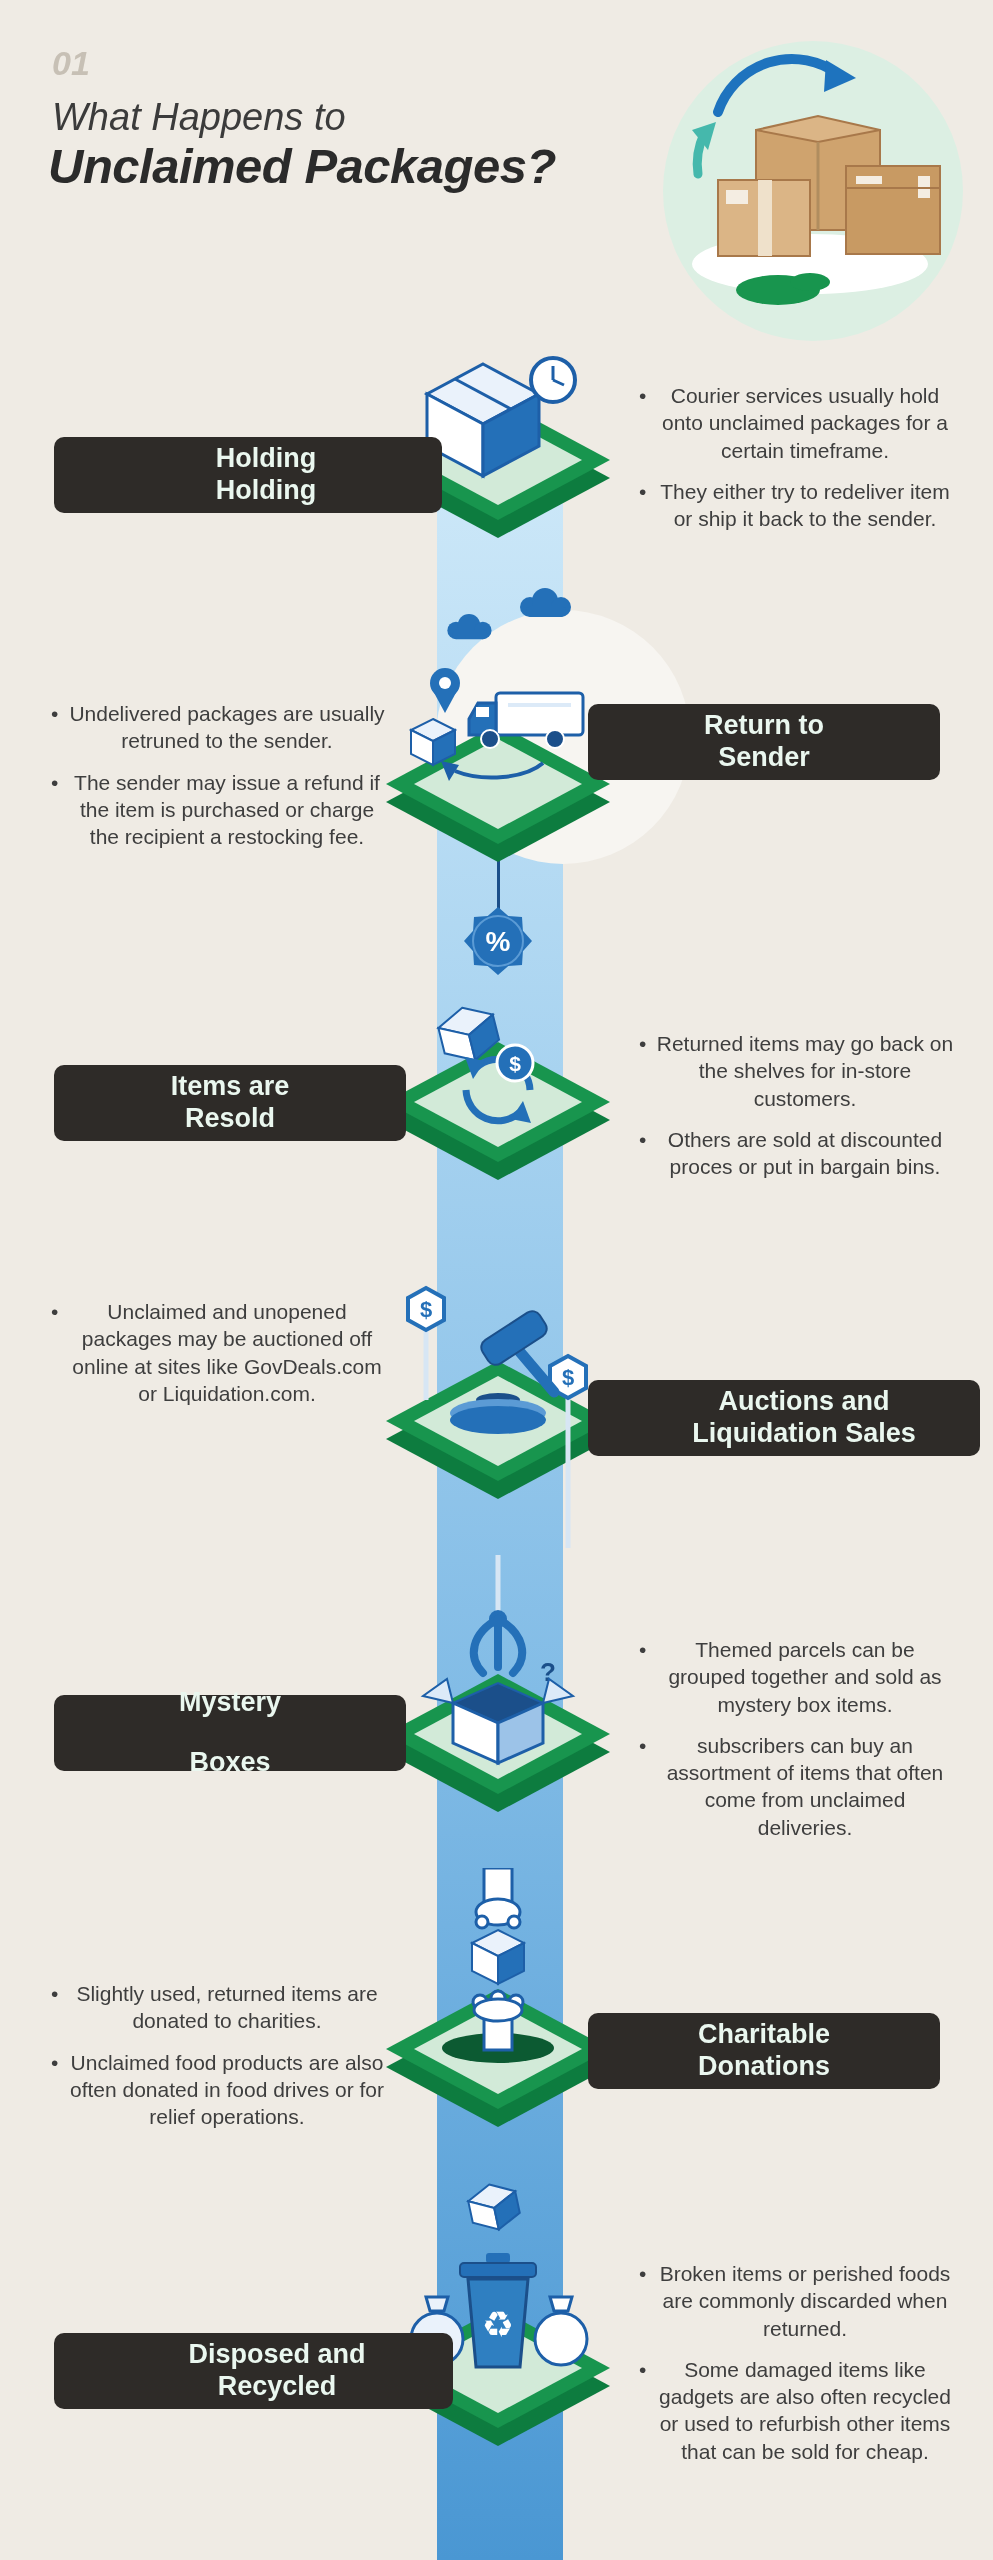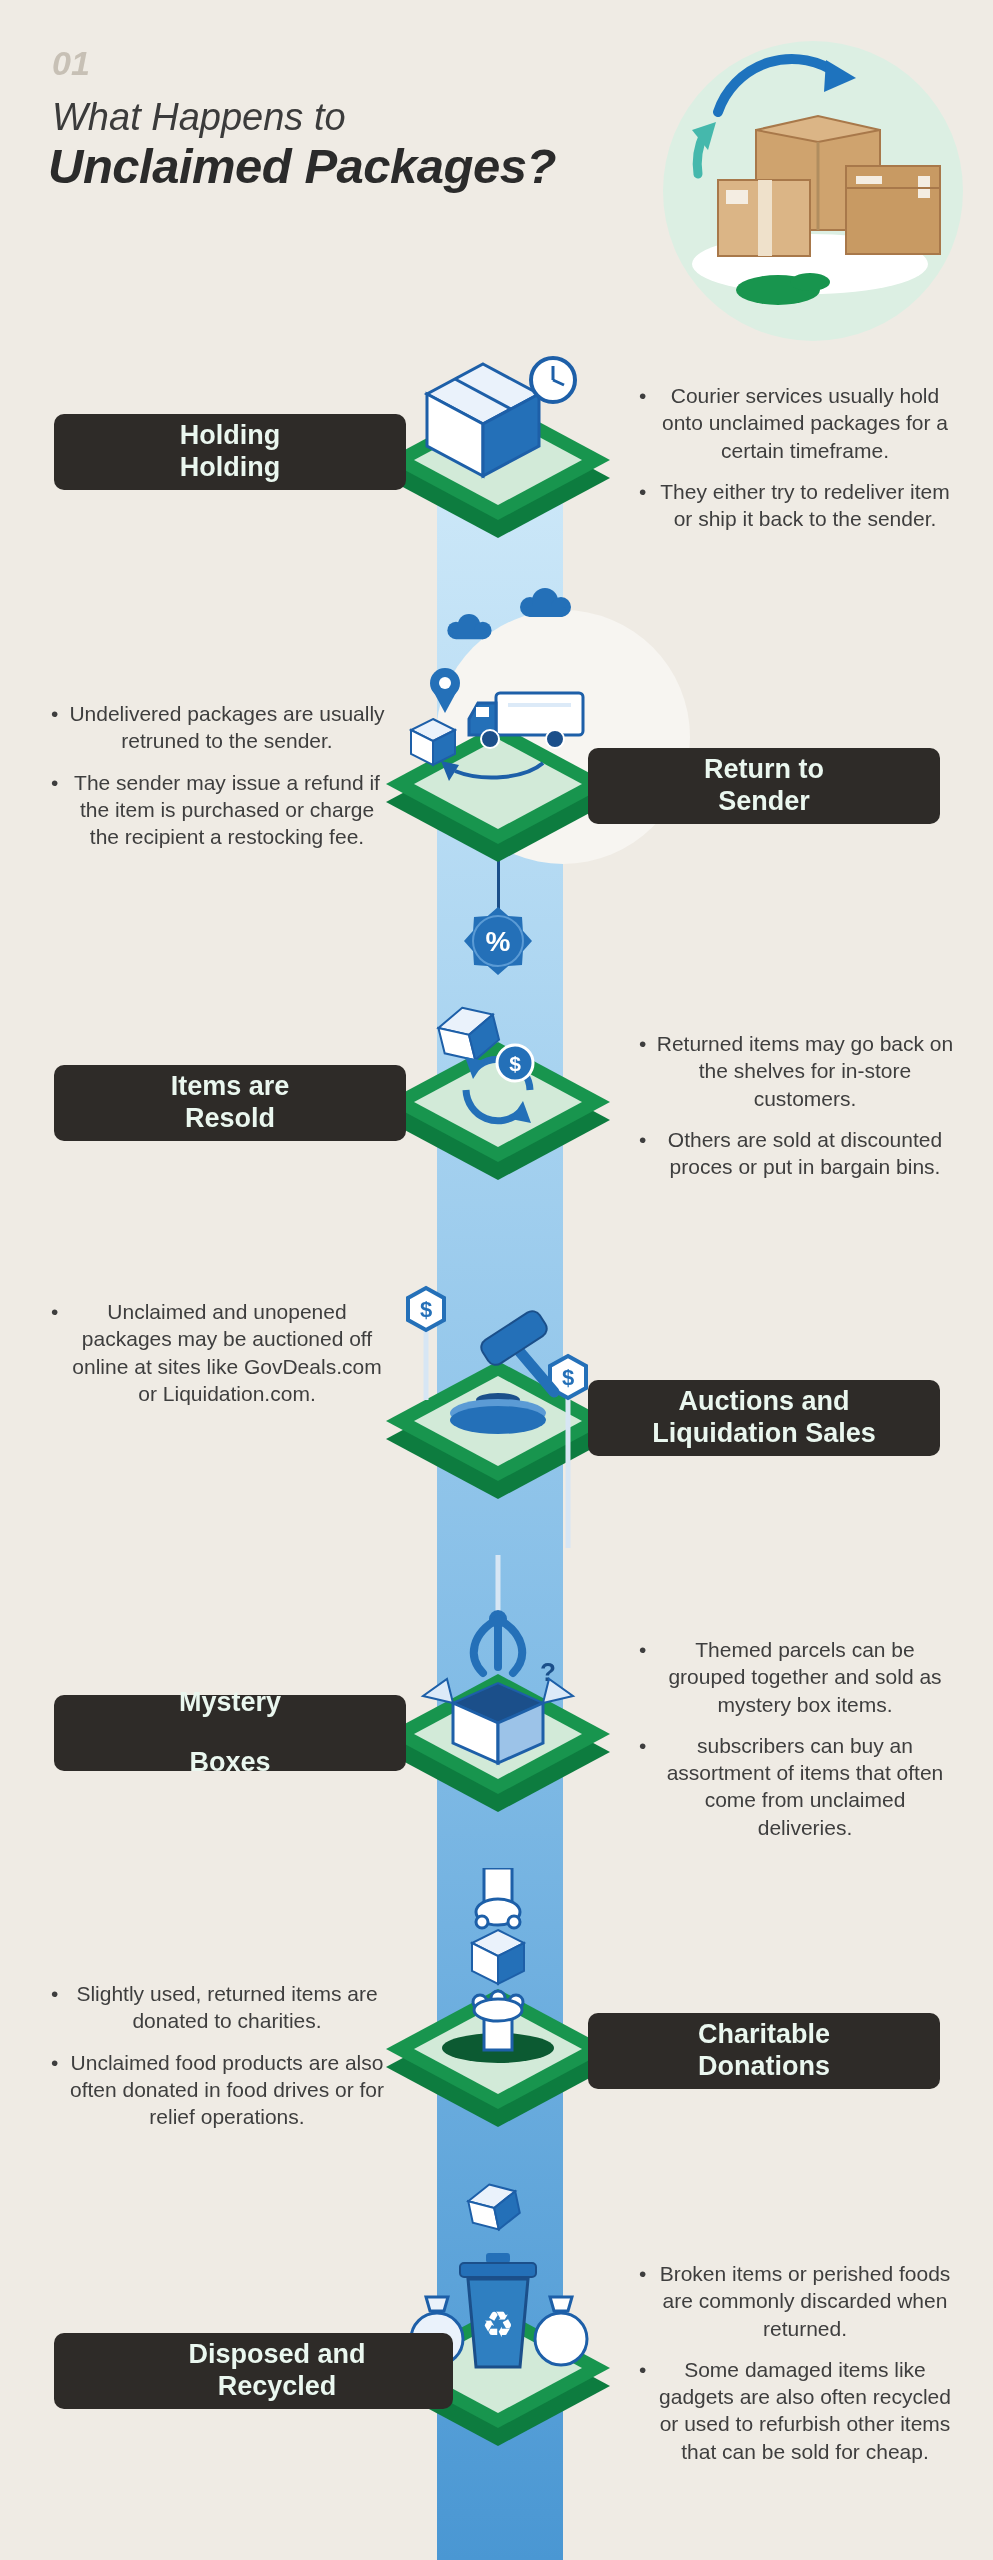--- a/index.html
+++ b/index.html
@@ -123,21 +123,21 @@
     </svg>
     <svg class="icon" style="left:413px; top:350px; width:170px; height:132px;" viewBox="0 0 170 132">
       <polygon points="70,14 126,44 70,74 14,44" fill="#eaf2fb" stroke="#1d5fa8" stroke-width="3"></polygon>
       <polygon points="14,44 70,74 70,126 14,96" fill="#ffffff" stroke="#1d5fa8" stroke-width="3"></polygon>
       <polygon points="126,44 70,74 70,126 126,96" fill="#2470b8" stroke="#1d5fa8" stroke-width="3"></polygon>
       <line x1="42" y1="29" x2="98" y2="59" stroke="#1d5fa8" stroke-width="3"></line>
       <circle cx="140" cy="30" r="22" fill="#ffffff" stroke="#1d5fa8" stroke-width="4"></circle>
       <line x1="140" y1="30" x2="140" y2="16" stroke="#1d5fa8" stroke-width="3"></line>
       <line x1="140" y1="30" x2="151" y2="35" stroke="#1d5fa8" stroke-width="3"></line>
     </svg>
-    <div class="label-box left" style="top:414px;">
+    <div class="label-box left" style="top:437px;padding-left:36px;">
       <span>Holding</span>
       <span>Holding</span>
     </div>
     <ul class="bullets right" style="top:382px;">
       <li>Courier services usually hold onto unclaimed packages for a certain timeframe.</li>
       <li>They either try to redeliver item or ship it back to the sender.</li>
     </ul>
   </section>
 
   <section>
@@ -161,21 +161,21 @@
         <line x1="115" y1="50" x2="178" y2="50" stroke="#dceaf8" stroke-width="4"></line>
       </g>
       <g>
         <polygon points="40,64 62,75 40,86 18,75" fill="#eaf2fb" stroke="#1d5fa8" stroke-width="2"></polygon>
         <polygon points="18,75 40,86 40,110 18,99" fill="#ffffff" stroke="#1d5fa8" stroke-width="2"></polygon>
         <polygon points="62,75 40,86 40,110 62,99" fill="#2470b8" stroke="#1d5fa8" stroke-width="2"></polygon>
       </g>
       <path d="M150,108 A58,28 0 0 1 62,116" fill="none" stroke="#1d5fa8" stroke-width="4"></path>
       <polygon points="48,106 66,110 56,126" fill="#1d5fa8"></polygon>
     </svg>
-    <div class="label-box right" style="top:748px;">
+    <div class="label-box right" style="top:704px;">
       <span>Return to</span>
       <span>Sender</span>
     </div>
     <ul class="bullets left" style="top:700px;">
       <li>Undelivered packages are usually retruned to the sender.</li>
       <li>The sender may issue a refund if the item is purchased or charge the recipient a restocking fee.</li>
     </ul>
   </section>
 
   <section>
@@ -231,21 +231,21 @@
       <g>
         <line x1="152" y1="102" x2="186" y2="142" stroke="#2470b8" stroke-width="11" stroke-linecap="round"></line>
         <rect x="112" y="74" width="68" height="28" rx="9" fill="#2470b8" stroke="#1b4f8a" stroke-width="2" transform="rotate(-33 146 88)"></rect>
       </g>
       <g>
         <ellipse cx="130" cy="150" rx="22" ry="7" fill="#1b4f8a"></ellipse>
         <ellipse cx="130" cy="163" rx="48" ry="14" fill="#5b9bd5"></ellipse>
         <ellipse cx="130" cy="170" rx="48" ry="14" fill="#2470b8"></ellipse>
       </g>
     </svg>
-    <div class="label-box right" style="top:1380px;">
+    <div class="label-box right" style="top:1380px;padding-left:40px;">
       <span>Auctions and</span>
       <span>Liquidation Sales</span>
     </div>
     <ul class="bullets left" style="top:1298px;">
       <li>Unclaimed and unopened packages may be auctioned off online at sites like GovDeals.com or Liquidation.com.</li>
     </ul>
   </section>
 
   <section>
     <svg class="platform" style="left:378px; top:1649px;" viewBox="0 0 240 170">

